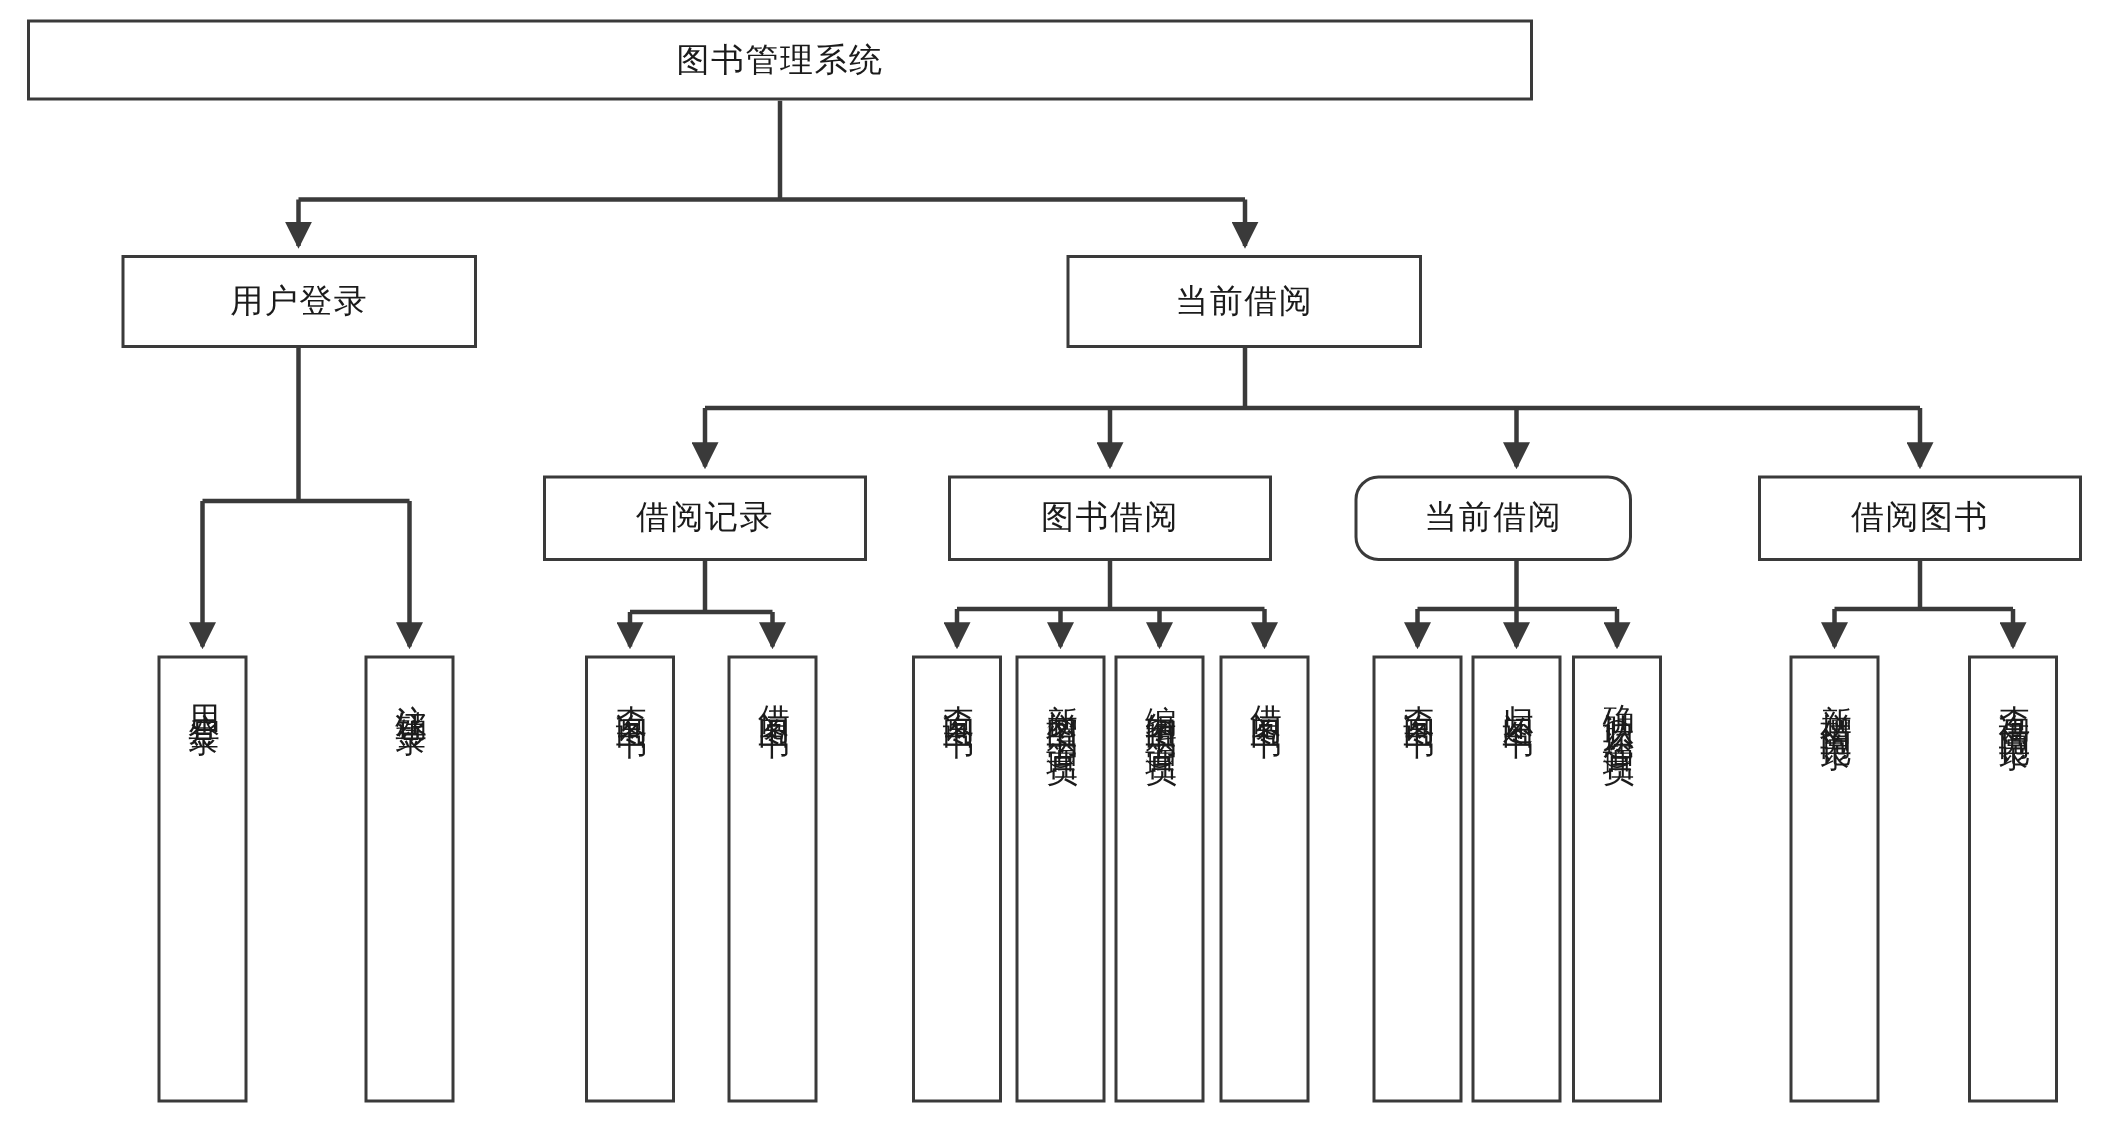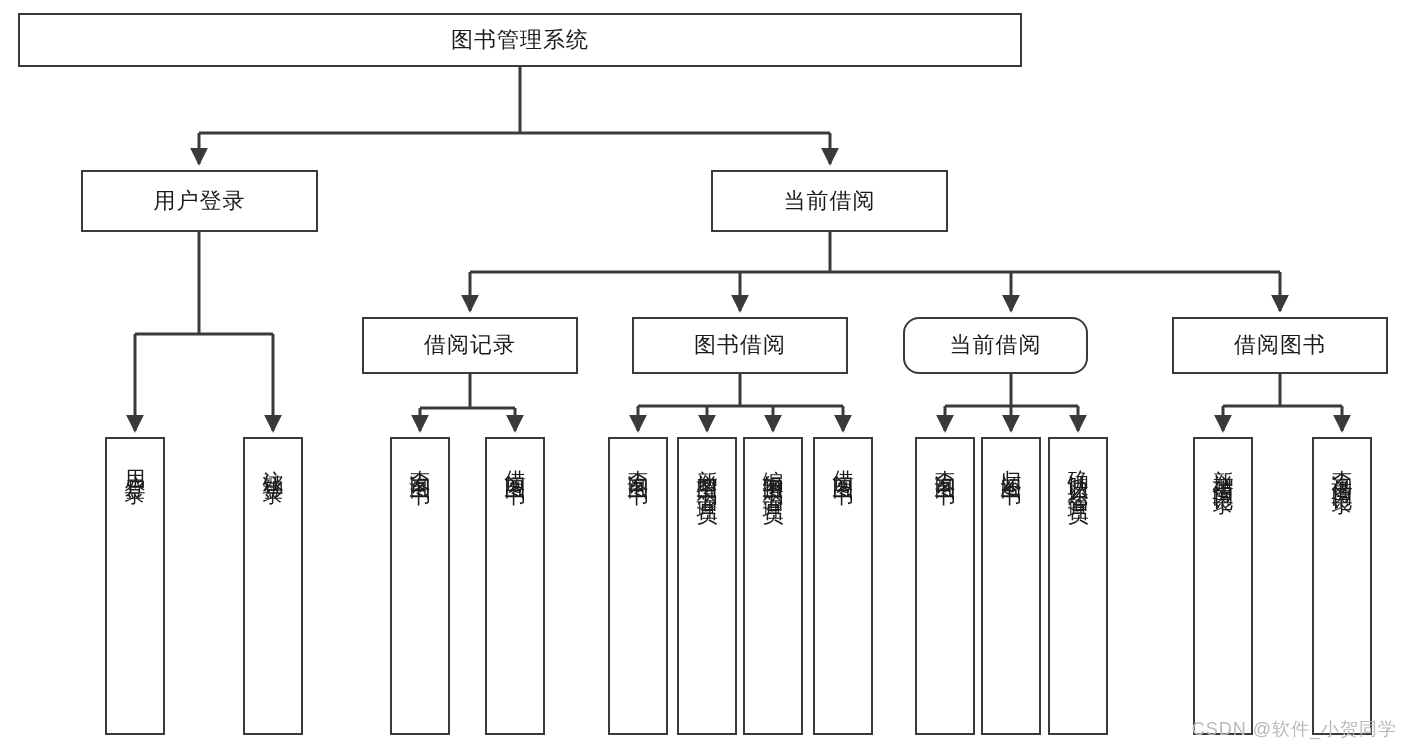--- a/index.html
+++ b/index.html
@@ -175,15 +175,14 @@
   <div class="node vert" style="left:1048px; top:437px; width:60px; height:298px;">
     <span class="vtext">确认归还（管理员）</span>
   </div>
   <div class="node vert" style="left:1193px; top:437px; width:60px; height:298px;">
     <span class="vtext">新增借阅记录</span>
   </div>
   <div class="node vert" style="left:1312px; top:437px; width:60px; height:298px;">
     <span class="vtext">查询借阅记录</span>
   </div>
 
-  <div id="watermark">CSDN @软件_小贺同学</div>
 
 </div>
 
 </body></html>

